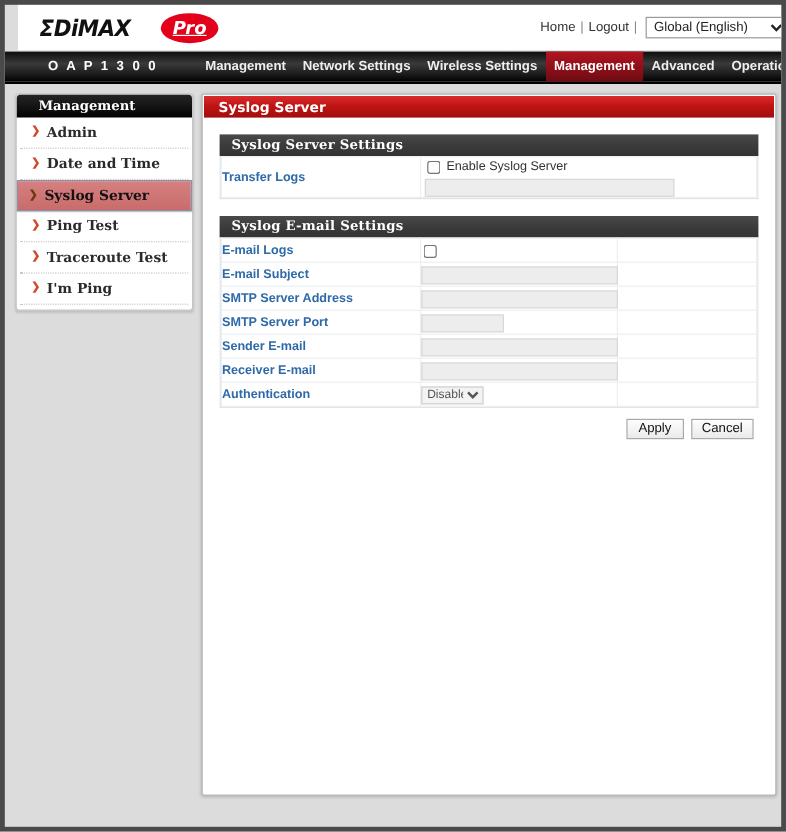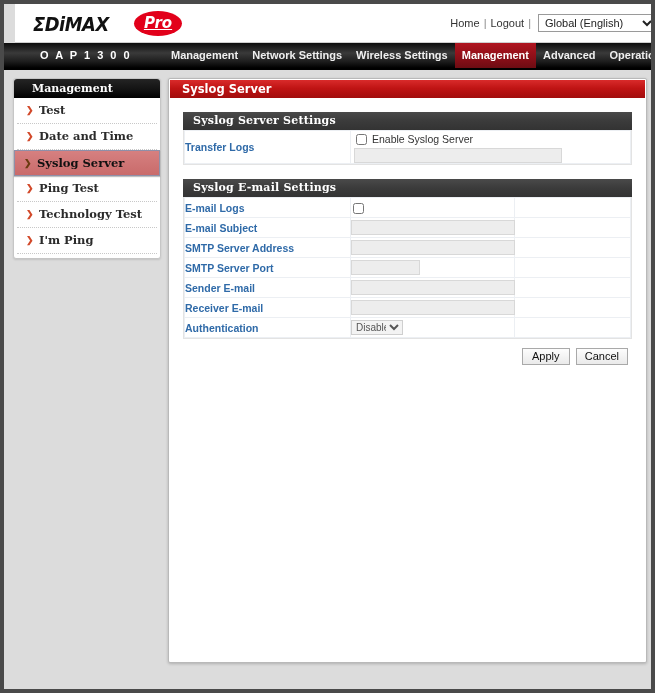--- a/index.html
+++ b/index.html
@@ -386,37 +386,37 @@
     </div>
   </div>
 
   <div id="content-area">
 
     <div id="sidebar">
       <div id="sidebar-title">Management</div>
 
       <div class="side-item">
         <span class="arrow">❯</span>
-        <span>Test</span>
+        <span>Admin</span>
       </div>
       <div class="side-item">
         <span class="arrow">❯</span>
         <span>Date and Time</span>
       </div>
       <div class="side-item active">
         <span class="arrow">❯</span>
         <span>Syslog Server</span>
       </div>
       <div class="side-item">
         <span class="arrow">❯</span>
         <span>Ping Test</span>
       </div>
       <div class="side-item">
         <span class="arrow">❯</span>
-        <span>Technology Test</span>
+        <span>Traceroute Test</span>
       </div>
       <div class="side-item">
         <span class="arrow">❯</span>
         <span>I'm Ping</span>
       </div>
     </div>
 
     <div id="main-panel">
       <div id="panel-title">Syslog Server</div>
 

